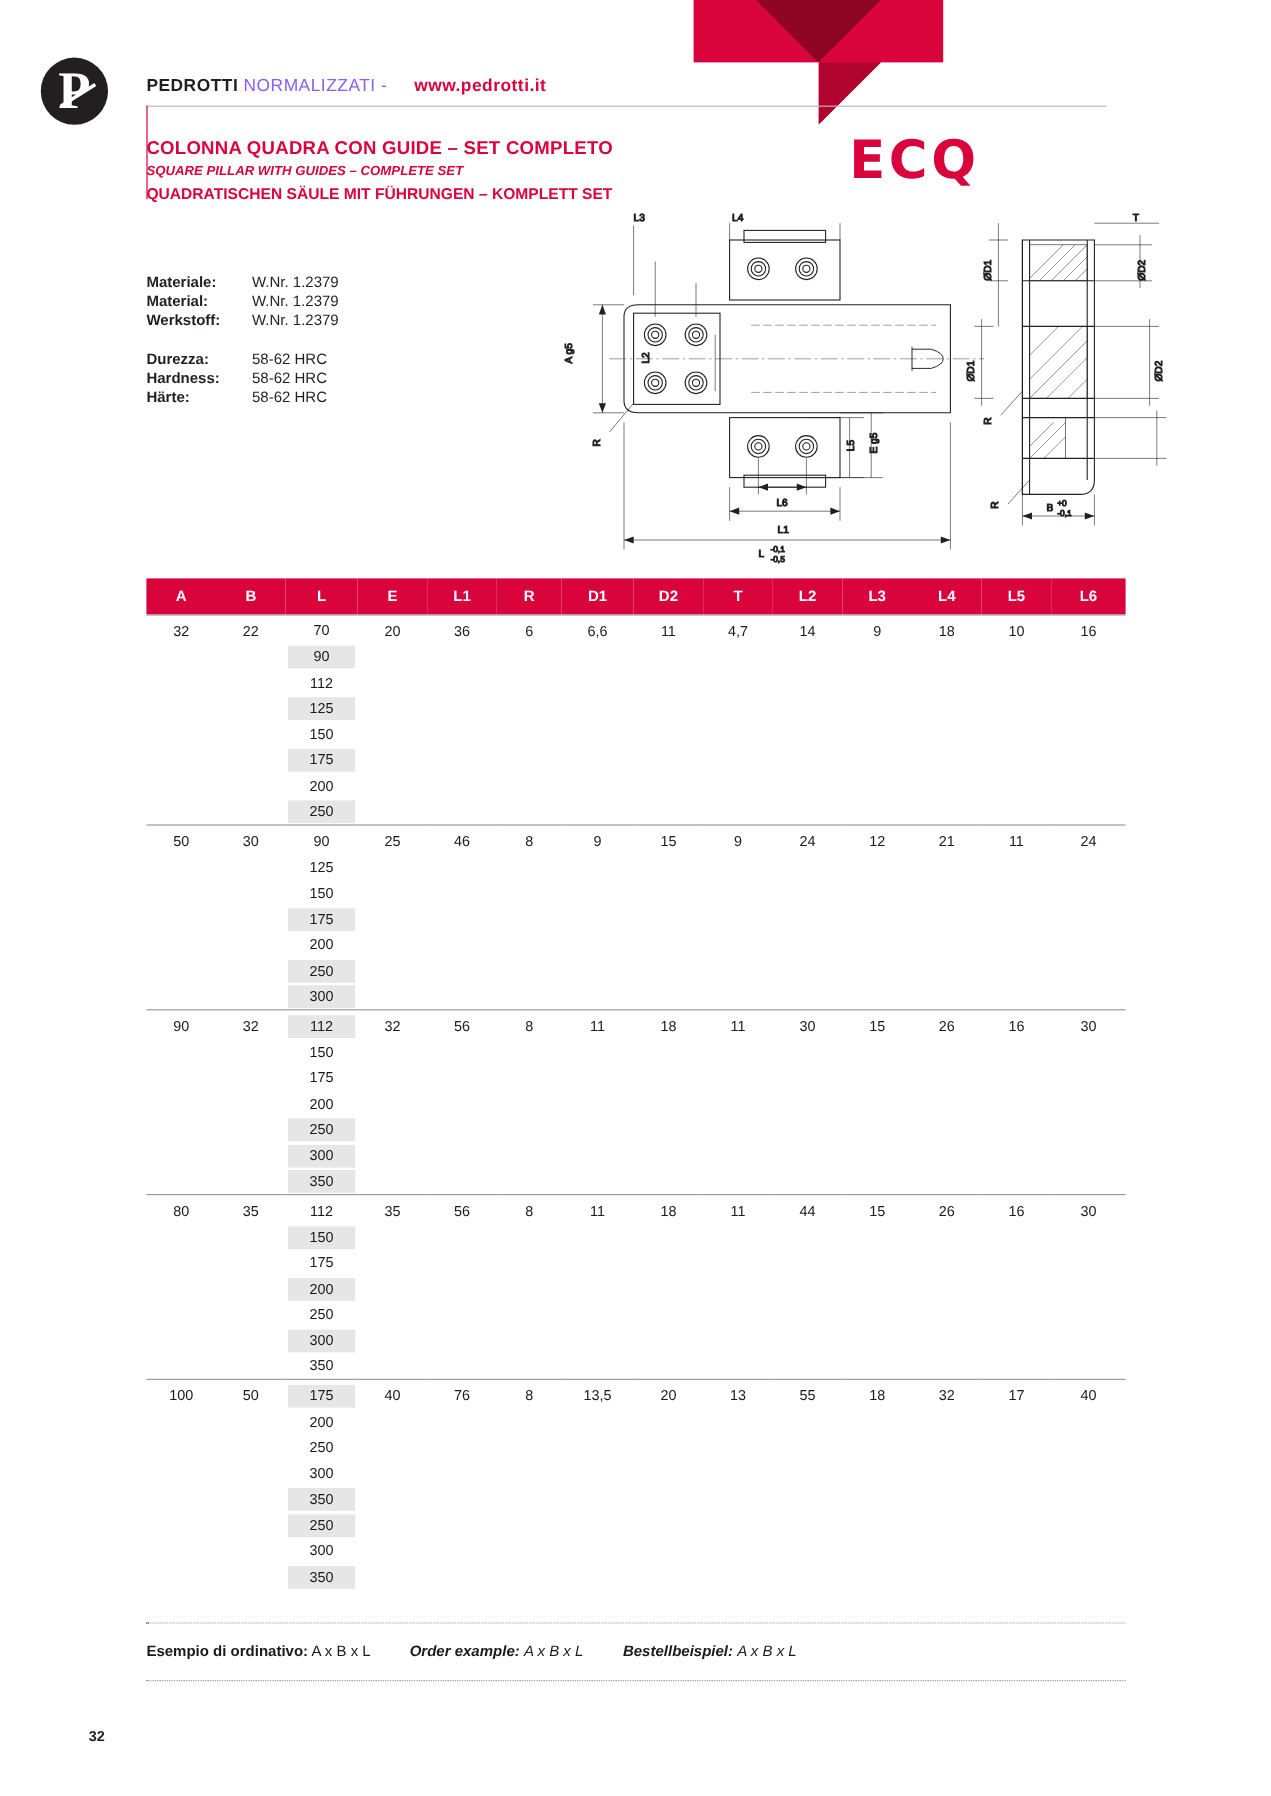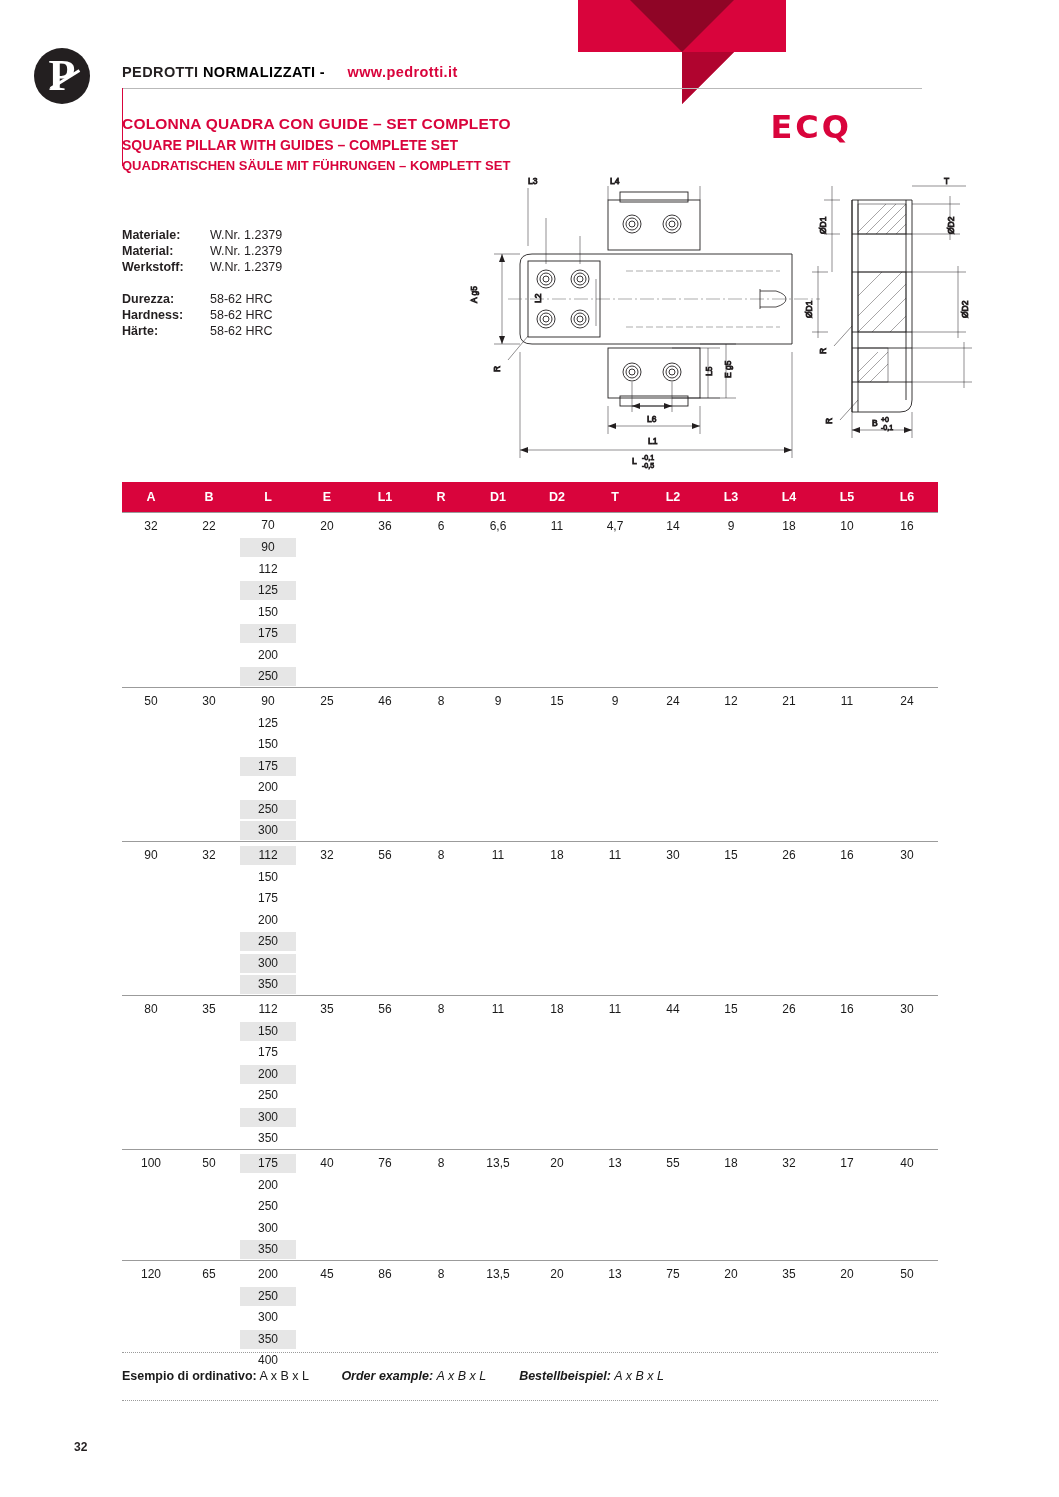--- a/index.html
+++ b/index.html
@@ -34,37 +34,37 @@
     color:#ffffff; font-family:"Liberation Serif", serif;
     font-size:44px; font-weight:bold; line-height:56px; text-align:center;
   }
   .logo-slash {
     position:absolute; left:14px; top:30px; width:34px; height:3px;
     background:#ffffff; transform:rotate(-32deg);
   }
 
   .brand-line { position:absolute; top:64px; left:122px; font-size:14.5px; letter-spacing:.4px; }
   .brand-line .b1 { font-weight:bold; color:#231f20; }
-  .brand-line .b2 { font-weight:bold; color:#000000; }
+  .brand-line .b2 { font-weight:normal; color:#8b5cf6; }
   .brand-line .b3 { color:#d9043c; font-weight:bold;margin-left:18px; }
 
   .hdr-rule { position:absolute; top:88px; left:122px; width:800px; height:1px; background:#b9b9b9; }
   .hdr-vrule { position:absolute; top:88px; left:122px; width:1px; height:78px; background:#d9043c; }
 
   .title-block { position:absolute; top:115px; left:122px; }
   .t1 { font-size:15.5px; font-weight:bold; color:#d9043c; letter-spacing:.2px;
         font-family:"Liberation Sans Narrow","Liberation Sans",sans-serif; }
-  .t2 { font-size:14px; font-weight:bold; color:#d9043c; margin-top:4px; }
+  .t2 { font-size:11px; font-weight:bold; font-style:italic; color:#d9043c; margin-top:4px; }
   .t3 { font-size:13px; font-weight:bold; color:#d9043c; margin-top:5px;
         font-family:"Liberation Sans Narrow","Liberation Sans",sans-serif; }
 
   .code-badge {
     position:absolute; top:108px; left:672px; width:180px;
-    text-align:right; color:#d9043c;
-    font-size:32px; font-weight:bold; letter-spacing:3px;
+    text-align:center; color:#d9043c;
+    font-size:44px; font-weight:bold; letter-spacing:3px;
     font-family:"DejaVu Sans", sans-serif;
   }
 
   
   .specs { position:absolute; top:228px; left:122px; font-size:12.5px; }
   .spec-row { display:flex; margin-bottom:2px; }
   .spec-k { width:88px; font-weight:bold; color:#231f20; }
   .spec-v { color:#231f20; }
   .specs .gap { height:16px; }
 
@@ -921,36 +921,20 @@
           <td></td>
           <td></td>
           <td></td>
           <td></td>
           <td></td>
           <td></td>
           <td></td>
           <td></td>
           <td></td>
         </tr>
-        <tr class="group-first">
-          <td>120</td>
-          <td>65</td>
-          <td class="l-col"><span>200</span></td>
-          <td>45</td>
-          <td>86</td>
-          <td>8</td>
-          <td>13,5</td>
-          <td>20</td>
-          <td>13</td>
-          <td>75</td>
-          <td>20</td>
-          <td>35</td>
-          <td>20</td>
-          <td>50</td>
-        </tr>
         <tr>
           <td></td>
           <td></td>
           <td class="l-col"><span style="background: rgb(230, 230, 230);">250</span></td>
           <td></td>
           <td></td>
           <td></td>
           <td></td>
           <td></td>
           <td></td>
@@ -973,36 +957,20 @@
           <td></td>
           <td></td>
           <td></td>
           <td></td>
           <td></td>
         </tr>
         <tr>
           <td></td>
           <td></td>
           <td class="l-col"><span style="background: rgb(230, 230, 230);">350</span></td>
-          <td></td>
-          <td></td>
-          <td></td>
-          <td></td>
-          <td></td>
-          <td></td>
-          <td></td>
-          <td></td>
-          <td></td>
-          <td></td>
-          <td></td>
-        </tr>
-        <tr>
-          <td></td>
-          <td></td>
-          <td class="l-col"><span>400</span></td>
           <td></td>
           <td></td>
           <td></td>
           <td></td>
           <td></td>
           <td></td>
           <td></td>
           <td></td>
           <td></td>
           <td></td>

